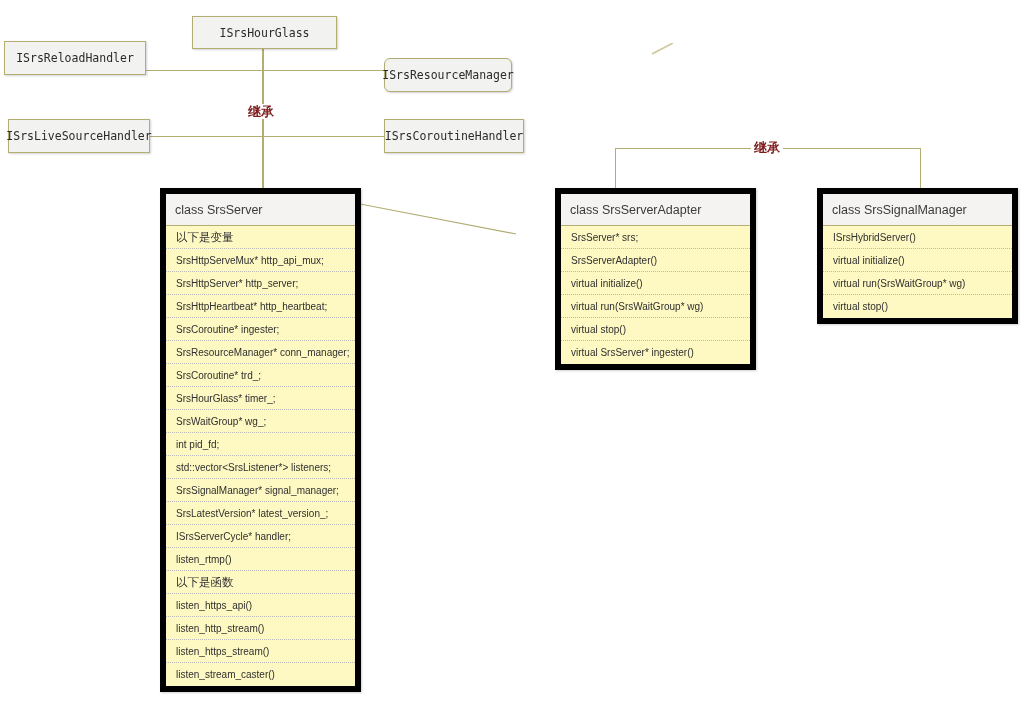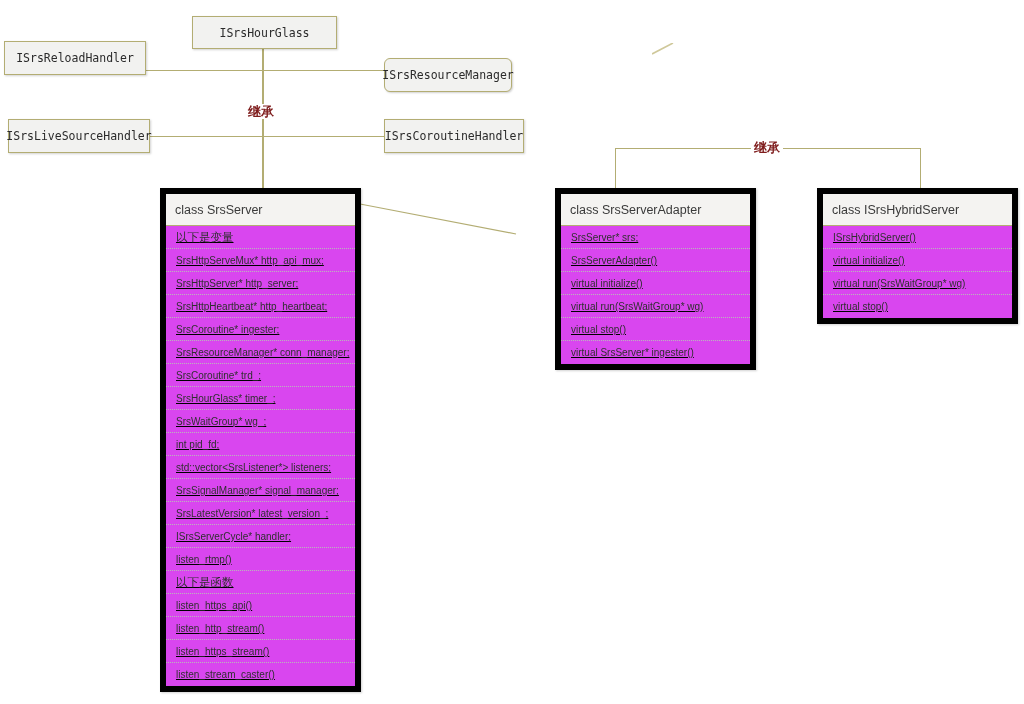--- a/index.html
+++ b/index.html
@@ -41,22 +41,21 @@
     height:32px;
     line-height:32px;
     padding-left:9px;
     font-size:12.5px;
     color:#3a3a3a;
     border-bottom:1px solid #b3ad73;
     background:#f4f3f1;
     white-space:nowrap;
   }
   .classbox .rows{
-    background:#d946ef;
-    text-decoration:underline;
+    background:#fef9c3;
   }
   .classbox .row{
     box-sizing:border-box;
     height:23px;
     line-height:23px;
     padding-left:10px;
     font-size:10px;
     color:#2f2f2f;
     border-bottom:1px dotted #b9b9b9;
     white-space:nowrap;
@@ -167,21 +166,21 @@
       <div class="row">SrsServer* srs;</div>
       <div class="row">SrsServerAdapter()</div>
       <div class="row">virtual initialize()</div>
       <div class="row">virtual run(SrsWaitGroup* wg)</div>
       <div class="row">virtual stop()</div>
       <div class="row">virtual SrsServer* ingester()</div>
     </div>
   </div>
 
   <div class="classbox" style="left:817px;top:188px;width:201px;">
-    <div class="title">class ISrsHybridServer</div>
+    <div class="title">class SrsSignalManager</div>
     <div class="rows">
       <div class="row">ISrsHybridServer()</div>
       <div class="row">virtual initialize()</div>
       <div class="row">virtual run(SrsWaitGroup* wg)</div>
       <div class="row">virtual stop()</div>
     </div>
   </div>
 
 </div>
 

